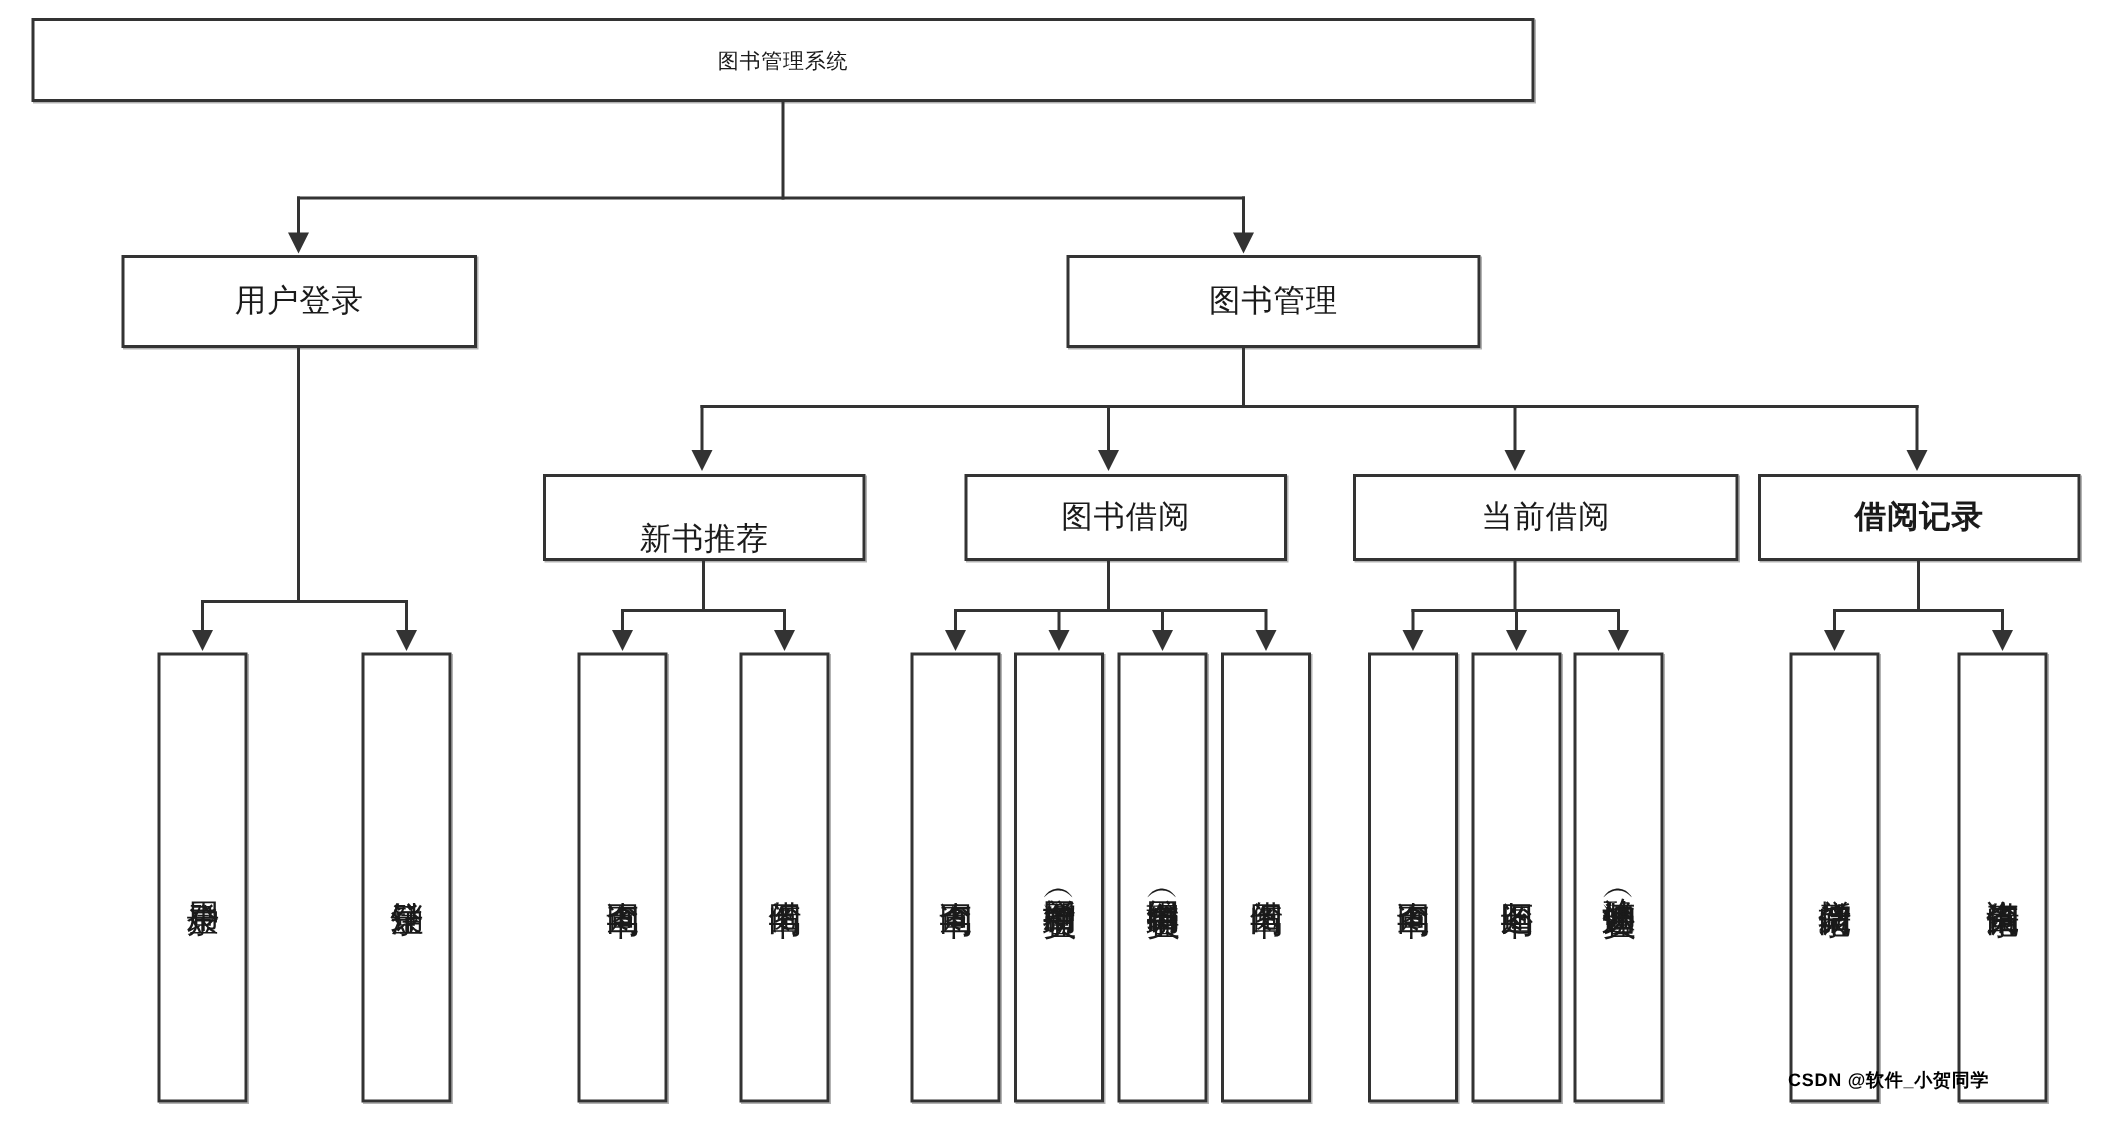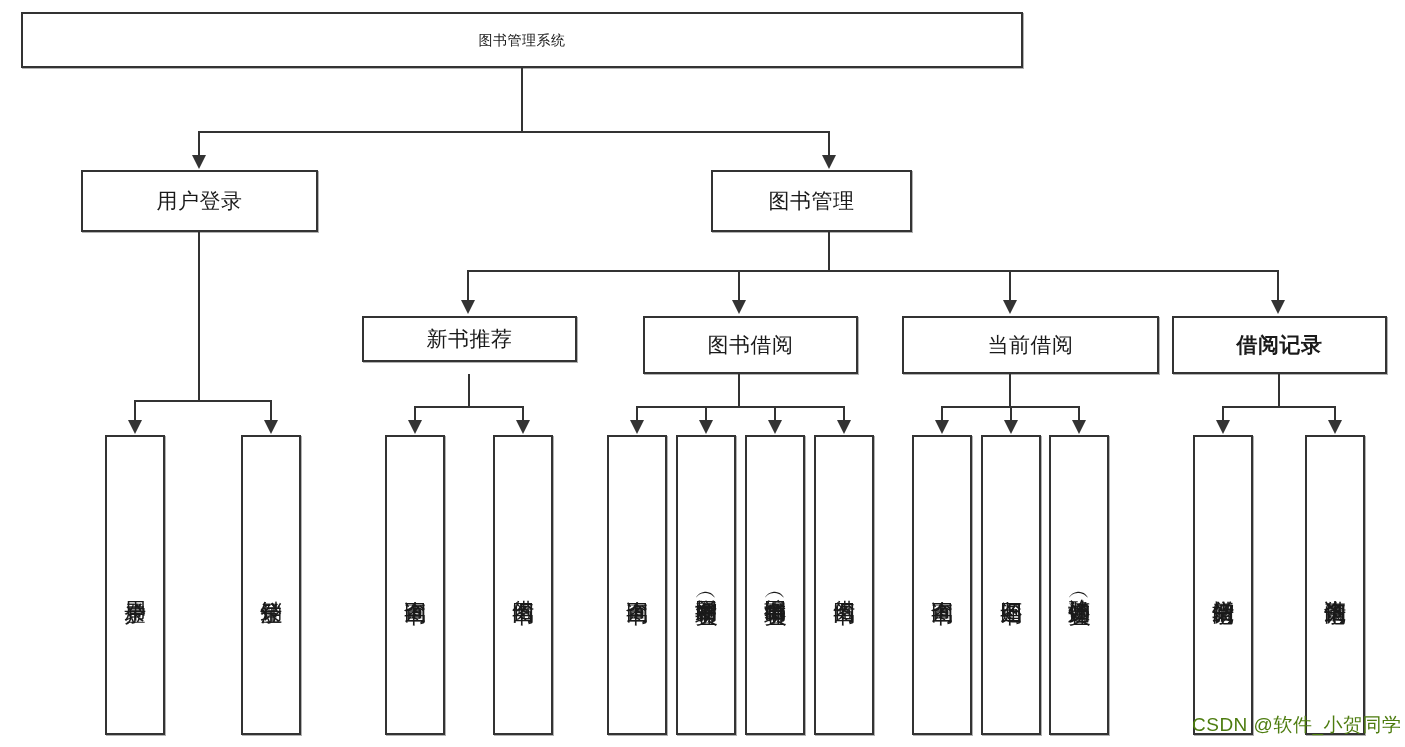--- a/index.html
+++ b/index.html
@@ -62,25 +62,26 @@
   .arrow {
     position: absolute;
     width: 0;
     height: 0;
     border-left: 7px solid transparent;
     border-right: 7px solid transparent;
     border-top: 14px solid #333333;
   }
   .watermark {
     position: absolute;
-    color: #4d7c0f;
-    font-size: 19px;
+    color: #000000;
+    font-size: 12px;
     letter-spacing: 0.5px;
     white-space: nowrap;
     user-select: none;
+    font-weight: bold;
   }
 </style>
 </head>
 <body>
 
 <div id="canvas">
 
   <div class="node root h" style="left:21px; top:12px; width:1002px; height:56px;">
     <span class="label">图书管理系统</span>
   </div>
@@ -90,21 +91,21 @@
   <div class="edge hline" style="left:198px; top:131px; width:632px; height:2px;"></div>
 
   <div class="edge vline" style="left:198px; top:131px; width:2px; height:26px;"></div>
   <div class="arrow" style="left:192px; top:155px;"></div>
   <div class="edge vline" style="left:828px; top:131px; width:2px; height:26px;"></div>
   <div class="arrow" style="left:822px; top:155px;"></div>
 
   <div class="node h" style="left:81px; top:170px; width:237px; height:62px;">
     <span class="label">用户登录</span>
   </div>
-  <div class="node h" style="left:711px; top:170px; width:201px; height:62px;">
+  <div class="node h" style="left:711px; top:170px; width:276px; height:62px;">
     <span class="label">图书管理</span>
   </div>
 
   <div class="edge vline" style="left:198px; top:232px; width:2px; height:170px;"></div>
   <div class="edge hline" style="left:134px; top:400px; width:136px; height:2px;"></div>
   <div class="edge vline" style="left:134px; top:400px; width:2px; height:22px;"></div>
   <div class="arrow" style="left:128px; top:420px;"></div>
   <div class="edge vline" style="left:270px; top:400px; width:2px; height:22px;"></div>
   <div class="arrow" style="left:264px; top:420px;"></div>
 
@@ -112,21 +113,21 @@
   <div class="edge hline" style="left:467px; top:270px; width:812px; height:2px;"></div>
   <div class="edge vline" style="left:467px; top:270px; width:2px; height:32px;"></div>
   <div class="arrow" style="left:461px; top:300px;"></div>
   <div class="edge vline" style="left:738px; top:270px; width:2px; height:32px;"></div>
   <div class="arrow" style="left:732px; top:300px;"></div>
   <div class="edge vline" style="left:1009px; top:270px; width:2px; height:32px;"></div>
   <div class="arrow" style="left:1003px; top:300px;"></div>
   <div class="edge vline" style="left:1277px; top:270px; width:2px; height:32px;"></div>
   <div class="arrow" style="left:1271px; top:300px;"></div>
 
-  <div class="node h" style="left:362px; top:316px; width:215px; height:46px;">
+  <div class="node h" style="left:362px; top:316px; width:215px; height:58px;align-items:flex-end;">
     <span class="label">新书推荐</span>
   </div>
   <div class="node h" style="left:632px; top:316px; width:215px; height:58px;margin-left:11px;">
     <span class="label">图书借阅</span>
   </div>
   <div class="node h" style="left:902px; top:316px; width:257px; height:58px;">
     <span class="label">当前借阅</span>
   </div>
   <div class="node h" style="left:1172px; top:316px; width:215px; height:58px;font-weight:bold;">
     <span class="label">借阅记录</span>

